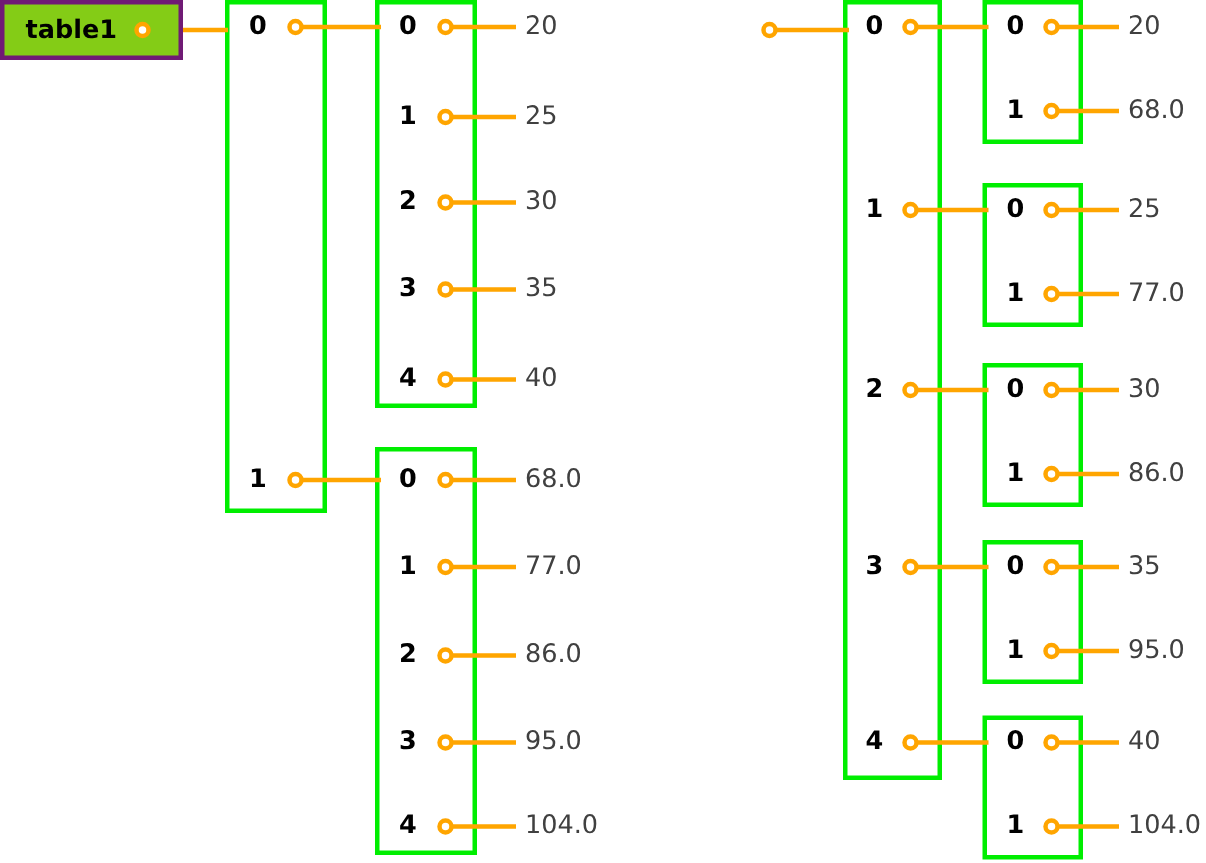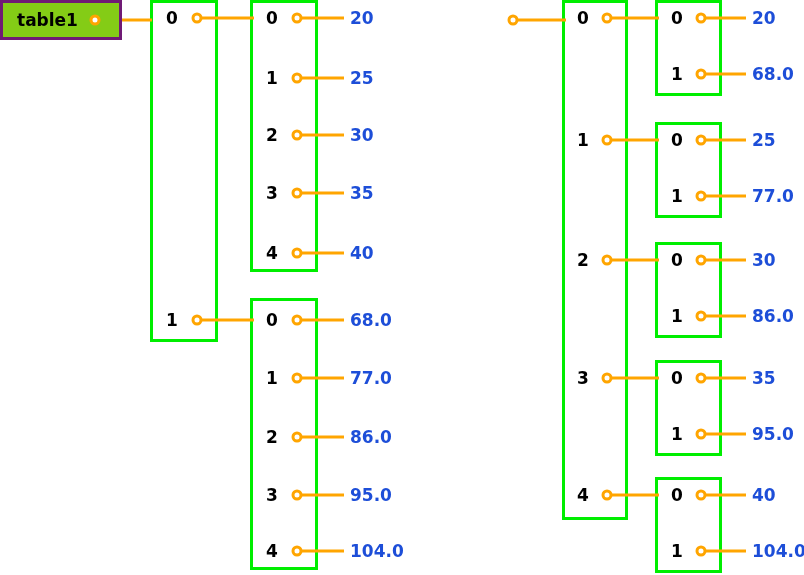--- a/index.html
+++ b/index.html
@@ -53,22 +53,22 @@
     color: #000000;
     line-height: 1;
     transform: translateY(-50%);
     white-space: nowrap;
     z-index: 7;
   }
 
   .val {
     position: absolute;
     font-size: 17px;
-    font-weight: bold;
-    color: #1d4ed8;
+    font-weight: normal;
+    color: #404040;
     line-height: 1;
     transform: translateY(-50%);
     white-space: nowrap;
     z-index: 7;
   }
 
   
   .wire {
     position: absolute;
     height: 3px;

